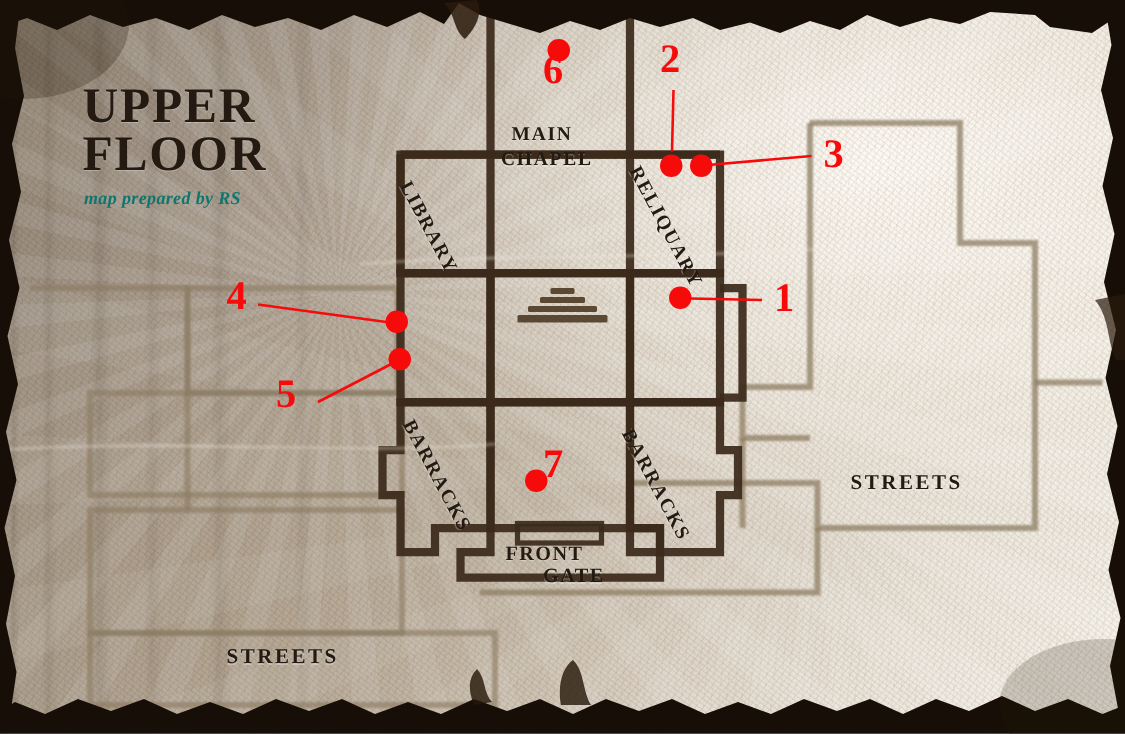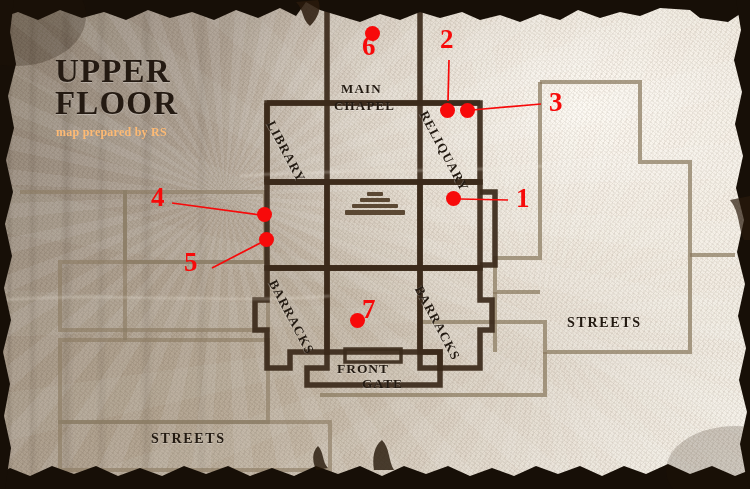--- a/index.html
+++ b/index.html
@@ -70,23 +70,23 @@
     color:#241a12;
     font-family:"Liberation Serif", serif;
     font-size:33px;font-weight:700;
     line-height:0.98;
     letter-spacing:.035em;
     text-shadow:0 1px 0 rgba(255,255,255,.25);
   }
   #title .l2{display:block;}
   #subtitle{
     position:absolute;left:56px;top:125px;
-    color:#fdba74;
-    font-family:"Liberation Serif", serif;
-    font-weight:700;
+    color:#0f766e;
+    font-family:"Liberation Serif", serif;
+    font-style:italic;font-weight:700;
     font-size:12px;letter-spacing:.02em;
   }
   .room-name{font-size:13px;}
   .streets-name{font-size:14px;letter-spacing:.12em;}
   .gate-name{font-size:13.5px;letter-spacing:.07em;text-align:right;line-height:1.02;}
   
   .mnum{
     position:absolute;
     color:#f90c0c;
     font-family:"Liberation Serif", serif;

